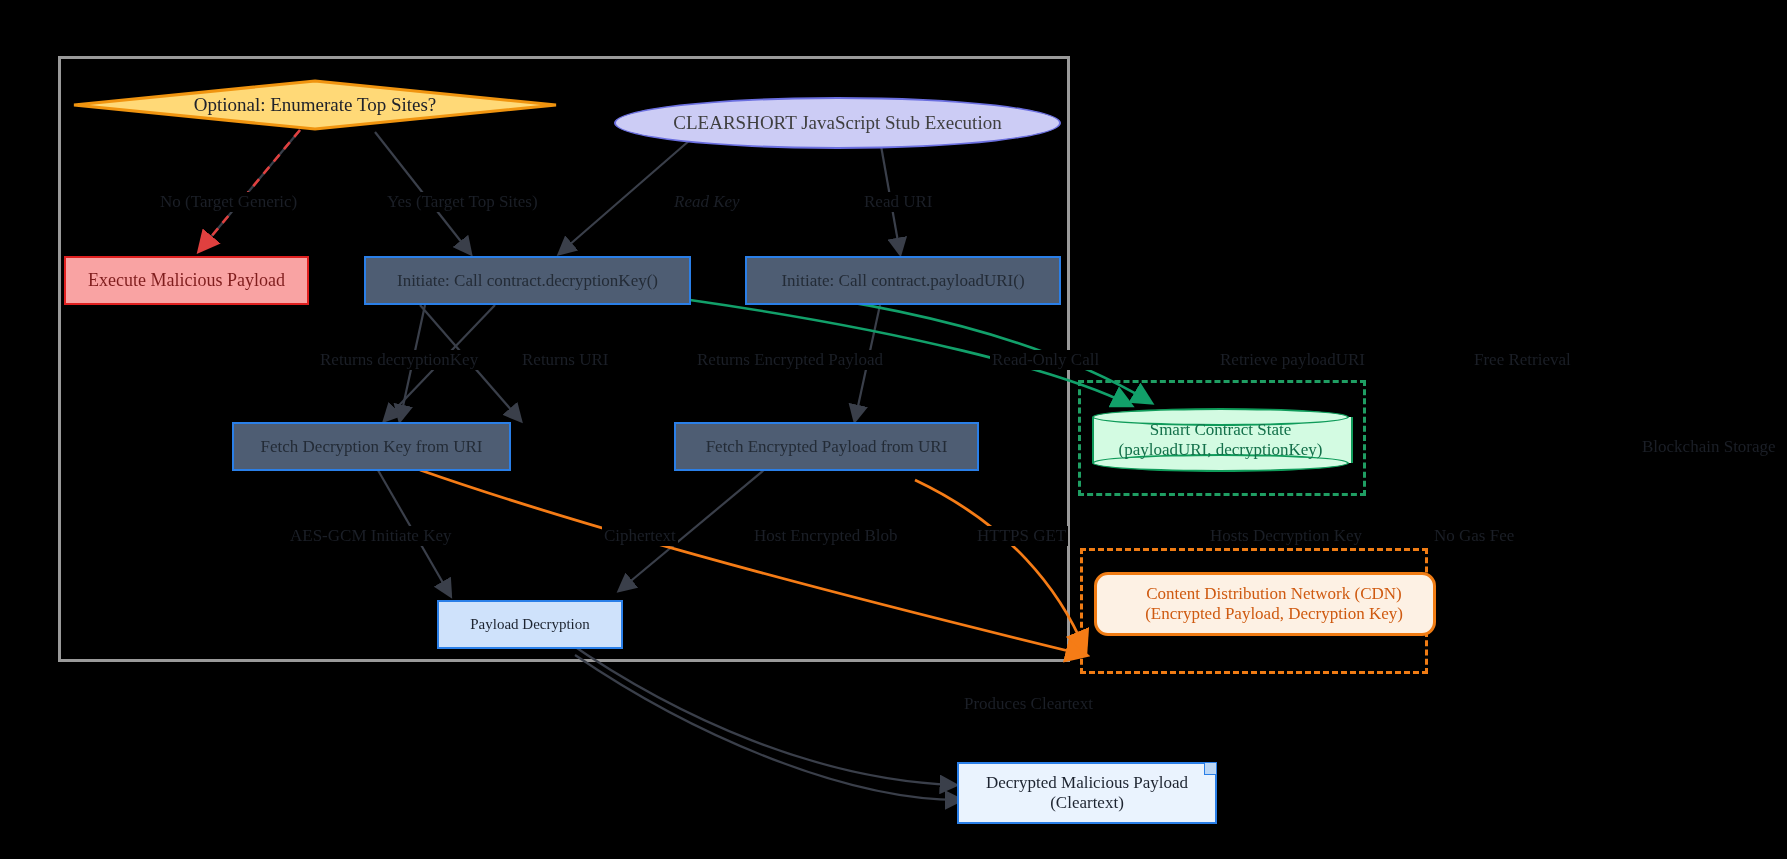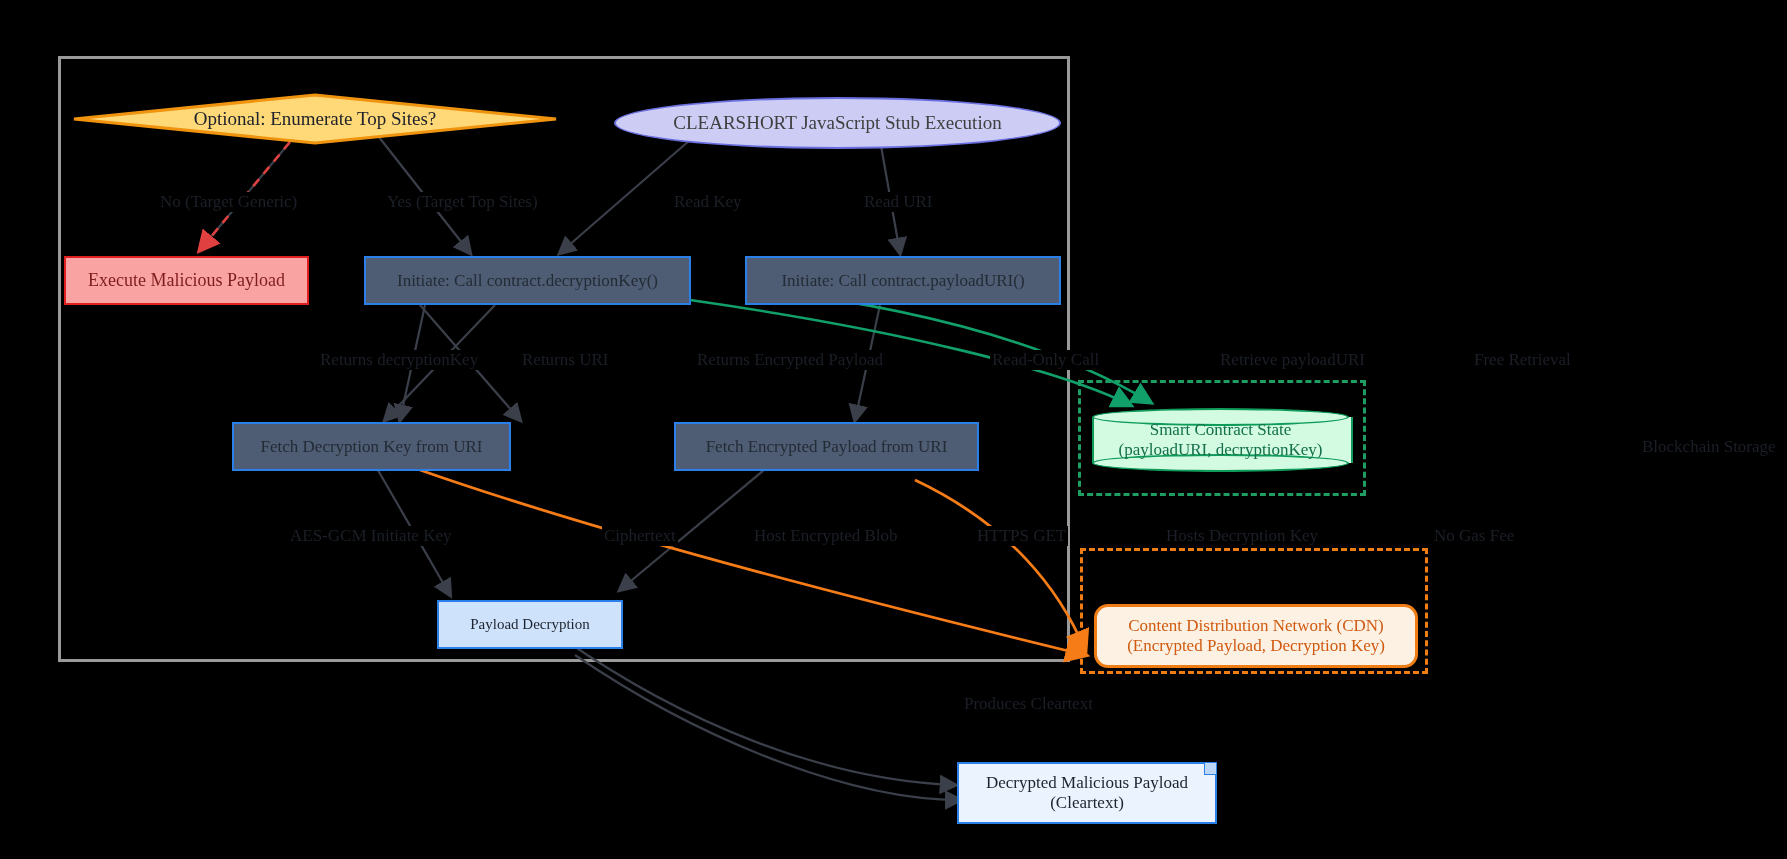--- a/index.html
+++ b/index.html
@@ -112,41 +112,41 @@
     <path d="M420,470 C620,540 900,610 1085,655" stroke="#f57c16" stroke-width="2.8" fill="none" marker-end="url(#ar-o)"></path>
 
     <path d="M915,480 C1010,525 1060,590 1085,650" stroke="#f57c16" stroke-width="2.8" fill="none" marker-end="url(#ar-o)"></path>
 
     <path d="M565,640 C680,720 820,780 955,785" stroke="#3a3f4a" stroke-width="2.2" fill="none" marker-end="url(#ar-d)"></path>
     <path d="M575,655 C700,740 850,800 960,800" stroke="#3a3f4a" stroke-width="2.2" fill="none" marker-end="url(#ar-d)"></path>
   </svg>
 
   <div class="elabel" style="left:158px;top:192px;">No (Target Generic)</div>
   <div class="elabel" style="left:385px;top:192px;">Yes (Target Top Sites)</div>
-  <div class="elabel" style="left:672px;top:192px;">Read Key</div>
+  <div class="elabel" style="left:672px;top:192px;font-style:italic;">Read Key</div>
   <div class="elabel" style="left:862px;top:192px;">Read URI</div>
 
   <div class="elabel" style="left:318px;top:350px;">Returns decryptionKey</div>
   <div class="elabel" style="left:520px;top:350px;">Returns URI</div>
   <div class="elabel" style="left:695px;top:350px;">Returns Encrypted Payload</div>
   <div class="elabel" style="left:990px;top:350px;">Read-Only Call</div>
   <div class="elabel" style="left:1218px;top:350px;">Retrieve payloadURI</div>
   <div class="elabel" style="left:1472px;top:350px;">Free Retrieval</div>
 
   <div class="elabel" style="left:288px;top:526px;">AES-GCM Initiate Key</div>
   <div class="elabel" style="left:602px;top:526px;">Ciphertext</div>
   <div class="elabel" style="left:752px;top:526px;">Host Encrypted Blob</div>
   <div class="elabel" style="left:975px;top:526px;">HTTPS GET</div>
-  <div class="elabel" style="left:1164px;top:526px;">Hosts Decryption Key</div>
+  <div class="elabel" style="left:1208px;top:526px;">Hosts Decryption Key</div>
   <div class="elabel" style="left:1432px;top:526px;">No Gas Fee</div>
 
   <div class="elabel" style="left:1640px;top:437px;">Blockchain Storage</div>
   <div class="elabel" style="left:962px;top:694px;">Produces Cleartext</div>
 
-  <div class="diamond" style="left:72px;top:93px;width:486px;height:52px;">
+  <div class="diamond" style="left:72px;top:79px;width:486px;height:52px;">
     <svg width="486" height="52" viewBox="0 0 486 52">
       <polygon points="243,2 484,26 243,50 2,26" fill="#ffd977" stroke="#f0940f" stroke-width="3"></polygon>
     </svg>
     <span class="dtext lbl">Optional: Enumerate Top Sites?</span>
   </div>
 
   <div class="ellipse" style="left:614px;top:97px;width:443px;height:48px;">
     <span class="lbl">CLEARSHORT JavaScript Stub Execution</span>
   </div>
 
@@ -179,21 +179,21 @@
     <div class="cyl-bot"></div>
     <div class="cyl-top"></div>
     <div class="cyl-txt">
       <span>
         <span class="lbl">Smart Contract State</span><br>
         <span class="lbl">(payloadURI, decryptionKey)</span>
       </span>
     </div>
   </div>
 
-  <div class="stadium" style="left:1094px;top:604px;width:318px;height:58px;">
+  <div class="stadium" style="left:1094px;top:572px;width:318px;height:58px;padding-left:18px;">
     <span>
       <span class="lbl">Content Distribution Network (CDN)</span><br>
       <span class="lbl">(Encrypted Payload, Decryption Key)</span>
     </span>
   </div>
 
   <div class="note" style="left:957px;top:762px;width:256px;height:58px;">
     <div class="fold"></div>
     <span>
       <span class="lbl">Decrypted Malicious Payload</span><br>

